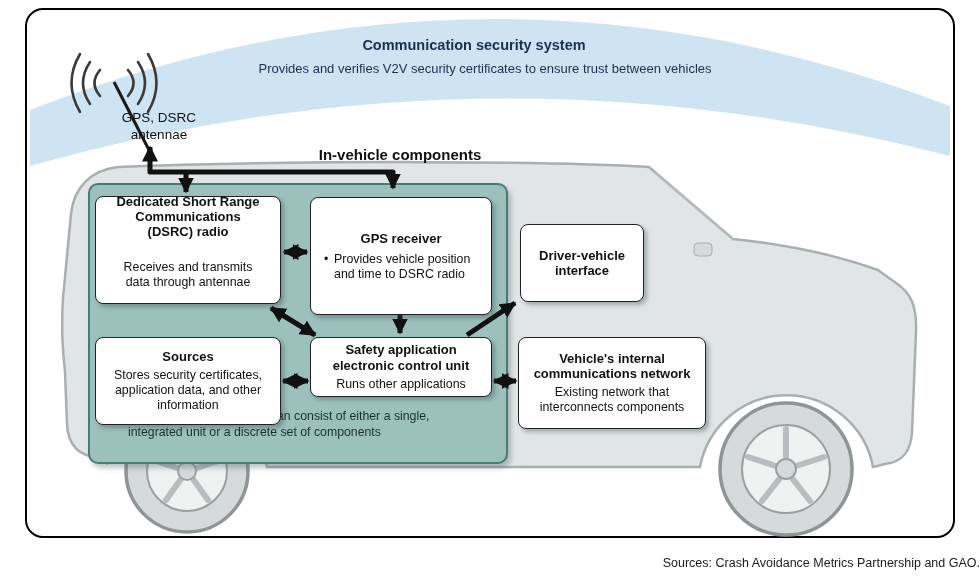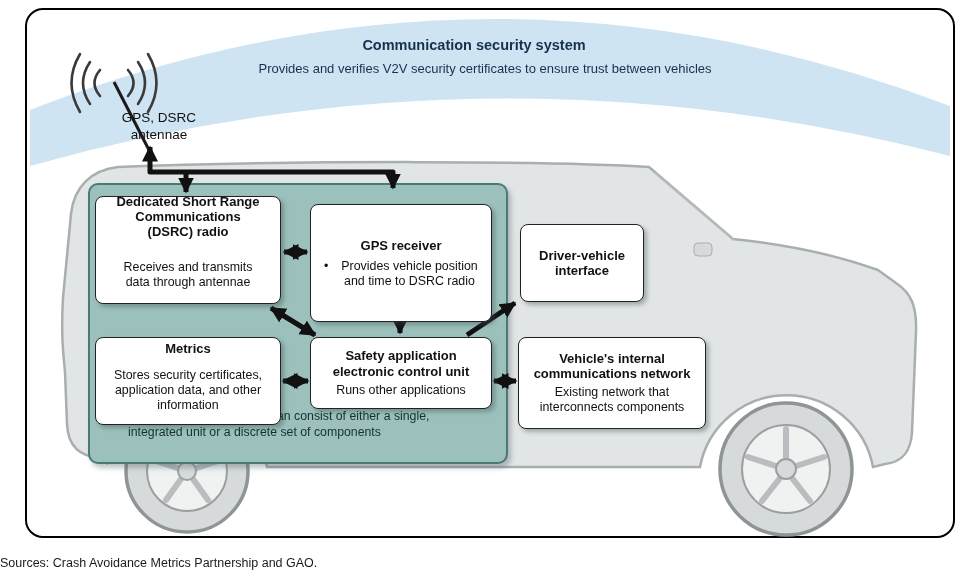--- a/index.html
+++ b/index.html
@@ -23,23 +23,23 @@
   .group-caption{position:absolute;left:38px;right:38px;bottom:22px;
                  font-size:12.3px;line-height:1.25;color:#17302d;}
   .box{position:absolute;background:#fff;border:1.6px solid #222;border-radius:8px;
        box-shadow:3px 3px 4px rgba(60,80,85,.4);display:flex;flex-direction:column;
        justify-content:center;gap:4px;padding:6px;box-sizing:border-box;
        text-align:center;color:#111;}
   .box-title{font-weight:bold;font-size:13px;line-height:1.16;}
   .box-body{font-size:12.4px;line-height:1.2;}
   .bullets{list-style:none;margin:2px 0 0;padding:0 0 0 6px;text-align:left;
            font-size:12.4px;line-height:1.2;display:flex;flex-direction:column;gap:8px;}
-  .bullets li{position:relative;padding-left:11px;text-align:center;}
+  .bullets li{position:relative;padding-left:11px;}
   .bullets li::before{content:"\2022";position:absolute;left:1px;}
-  .source{position:absolute;left:0;top:556px;width:980px;text-align:left;
+  .source{position:absolute;left:0;top:556px;width:980px;text-align:right;
           font-size:12.5px;color:#1a1a1a;}
 </style>
 </head>
 <body>
 
 <div class="stage">
 
   <div class="frame"></div>
 
   <svg class="layer" width="980" height="586">
@@ -91,20 +91,21 @@
         <path d="M 90,62 Q 76,83 90,104"></path>
         <path d="M 80,54 Q 63,83 80,112"></path>
       </g>
     </g>
   </svg>
 
   <div class="band-title">Communication security system</div>
   <div class="band-sub">Provides and verifies V2V security certificates to ensure trust between vehicles</div>
   <div class="antenna-label">GPS, DSRC
 antennae</div>
+  <div class="heading">In-vehicle components</div>
 
   <div class="group">
     <div class="group-caption">This in-vehicle equipment can consist of either a single, integrated unit or a discrete set of components</div>
   </div>
 
   <svg class="layer" width="980" height="586">
     <defs>
       <marker id="ah" markerWidth="3.4" markerHeight="3.4" refX="2.9" refY="1.6" orient="auto-start-reverse" markerUnits="strokeWidth">
         <path d="M0,0 L3.2,1.6 L0,3.2 Z" fill="#111111"></path>
       </marker>
@@ -119,37 +120,37 @@
       <path d="M494,381 L516,381" marker-start="url(#ah)" marker-end="url(#ah)"></path>
       <path d="M467,335 L515,303" marker-end="url(#ah)"></path>
     </g>
   </svg>
 
   <div class="box" style="left:95px;top:196px;width:186px;height:108px">
     <div class="box-title" style="max-width:152px;margin:0 auto">Dedicated Short Range Communications (DSRC) radio</div>
     <div class="box-body" style="max-width:156px;margin:17px auto">Receives and transmits data through antennae</div>
   </div>
 
-  <div class="box" style="left:310px;top:204px;width:182px;height:118px">
+  <div class="box" style="left:310px;top:197px;width:182px;height:118px">
     <div class="box-title">GPS receiver</div>
     <ul class="bullets">
       <li>Provides vehicle position and time to DSRC radio</li>
     </ul>
   </div>
 
   <div class="box" style="left:520px;top:224px;width:124px;height:78px">
     <div class="box-title">Driver-vehicle interface</div>
   </div>
 
   <div class="box" style="left:95px;top:337px;width:186px;height:88px">
-    <div class="box-title">Metrics</div>
-    <div class="box-body" style="max-width:162px;margin:8px auto">Stores security certificates, application data, and other information</div>
+    <div class="box-title">Sources</div>
+    <div class="box-body" style="max-width:162px;margin:0 auto">Stores security certificates, application data, and other information</div>
   </div>
 
-  <div class="box" style="left:310px;top:337px;width:182px;height:72px">
+  <div class="box" style="left:310px;top:337px;width:182px;height:60px">
     <div class="box-title">Safety application electronic control unit</div>
     <div class="box-body">Runs other applications</div>
   </div>
 
   <div class="box" style="left:518px;top:337px;width:188px;height:92px">
     <div class="box-title">Vehicle's internal communications network</div>
     <div class="box-body" style="max-width:160px;margin:0 auto">Existing network that interconnects components</div>
   </div>
 
   <div class="source">Sources: Crash Avoidance Metrics Partnership and GAO.</div>

